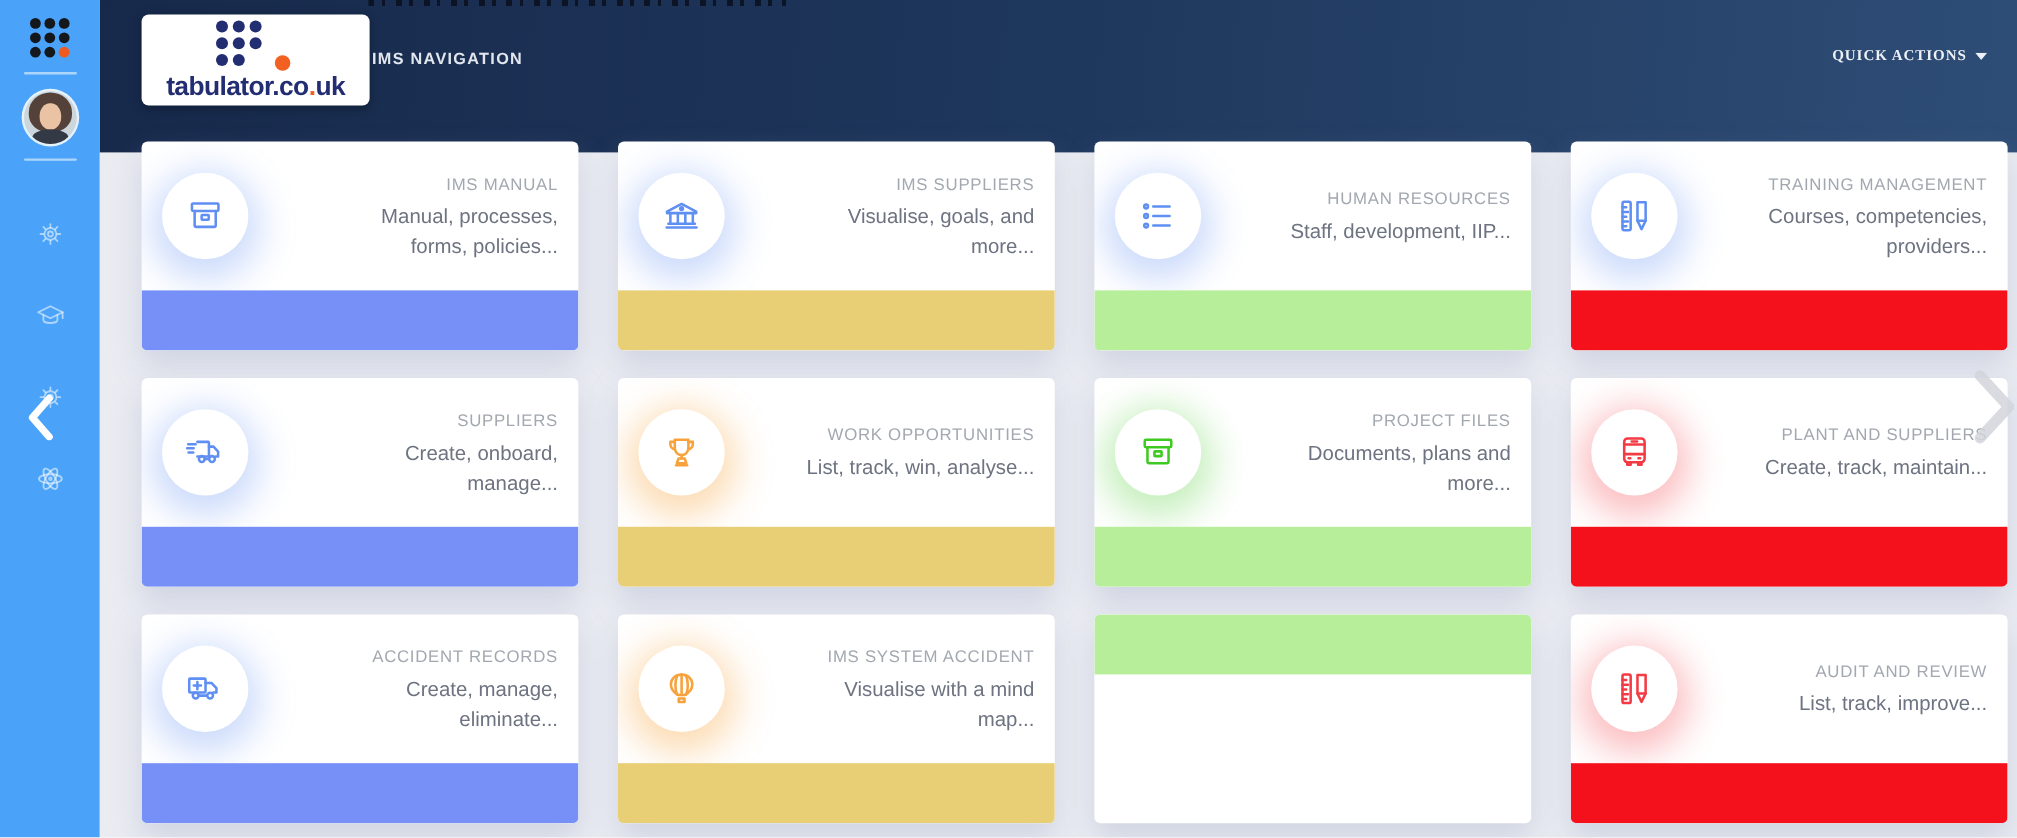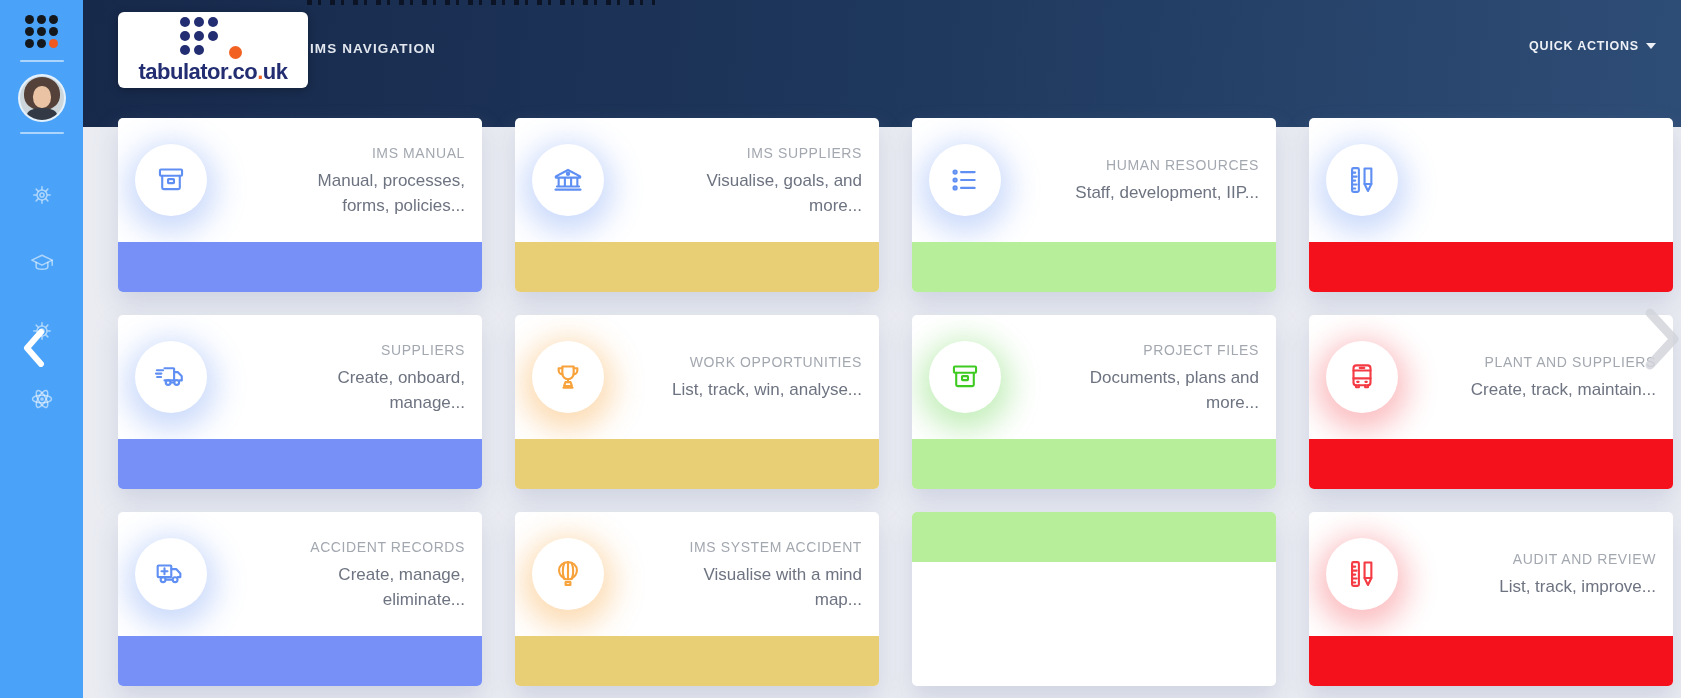--- a/index.html
+++ b/index.html
@@ -36,21 +36,21 @@
   .logo-dots span { width:10px; height:10px; border-radius:50%; background:#222d72; }
   .logo-dots span.empty { background:transparent; }
   .logo-dot-orange { position:absolute; left:111px; top:34px; width:13px; height:13px; border-radius:50%; background:#f26122; }
   .logo-text { position:absolute; left:0; right:0; bottom:3px; text-align:center; font-size:22px;
                font-weight:bold; color:#222d72; letter-spacing:-0.5px; }
   .logo-text .dot-orange { color:#f26122; }
   .nav-label { position:absolute; left:227px; top:41px; font-size:13.5px; letter-spacing:1.1px;
                color:#e2e6ee; font-weight:600; }
   .quick-actions { position:absolute; right:25px; top:39px; display:flex; align-items:center; gap:7px;
                background:none; border:none; color:#edf0f6; font-size:12.5px; font-weight:bold;
-               letter-spacing:0.8px; font-family:Liberation Sans, sans-serif; cursor:pointer; }
+               letter-spacing:0.8px; font-family:Liberation Serif, serif; cursor:pointer; }
 
   
   .cards { position:absolute; left:118px; top:118px; z-index:25; display:grid;
            grid-template-columns:repeat(4,364px); grid-auto-rows:174px; column-gap:33px; row-gap:23px; }
   .card { background:#fff; border-radius:5px; display:flex; flex-direction:column; overflow:hidden;
           box-shadow:0 12px 25px rgba(145,155,190,.30); cursor:pointer; }
   .card-top { height:124px; display:flex; align-items:center; }
   .icon-wrap { width:72px; height:72px; min-width:72px; border-radius:50%; background:#fff; margin-left:17px;
                display:flex; align-items:center; justify-content:center; }
   .card-icon { width:34px; height:34px; display:block; }
@@ -212,20 +212,24 @@
       <div class="icon-wrap" style="box-shadow: rgba(95, 143, 242, 0.32) 0px 8px 30px 10px;">
         <span class="card-icon" style="color: rgb(95, 143, 242);">
               <svg width="34" height="34" viewBox="0 0 24 24" fill="none" stroke="currentColor" stroke-width="1.5" stroke-linecap="round" stroke-linejoin="round">
                 <rect x="5" y="3.6" width="4.8" height="16.8" rx="1"></rect>
                 <path d="M5 6.8h2.2M5 9.6h3.2M5 12.4h2.2M5 15.2h3.2M5 18h2.2"></path>
                 <path d="M13.8 3.9h4.8v10.9l-2.4 4.9-2.4-4.9z"></path>
                 <path d="M13.8 14.8h4.8"></path>
               </svg>
             </span>
       </div>
+      <div class="card-text">
+        <div class="card-title">TRAINING MANAGEMENT</div>
+        <div class="card-desc">Courses, competencies, providers...</div>
+      </div>
     </div>
     <div class="card-bar" style="background: rgb(244, 17, 28);"></div>
   </div>
       <div class="card">
     <div class="card-top">
       <div class="icon-wrap" style="box-shadow: rgba(95, 143, 242, 0.32) 0px 8px 30px 10px;">
         <span class="card-icon" style="color: rgb(95, 143, 242);">
               <svg width="34" height="34" viewBox="0 0 24 24" fill="none" stroke="currentColor" stroke-width="1.5" stroke-linecap="round" stroke-linejoin="round">
                 <path d="M2 7.2h4.4M1.4 9.6h3.8M2.2 12h2.8"></path>
                 <path d="M7.4 5.8h6.4a.4.4 0 0 1 .4.4v8.2H7.4"></path>

